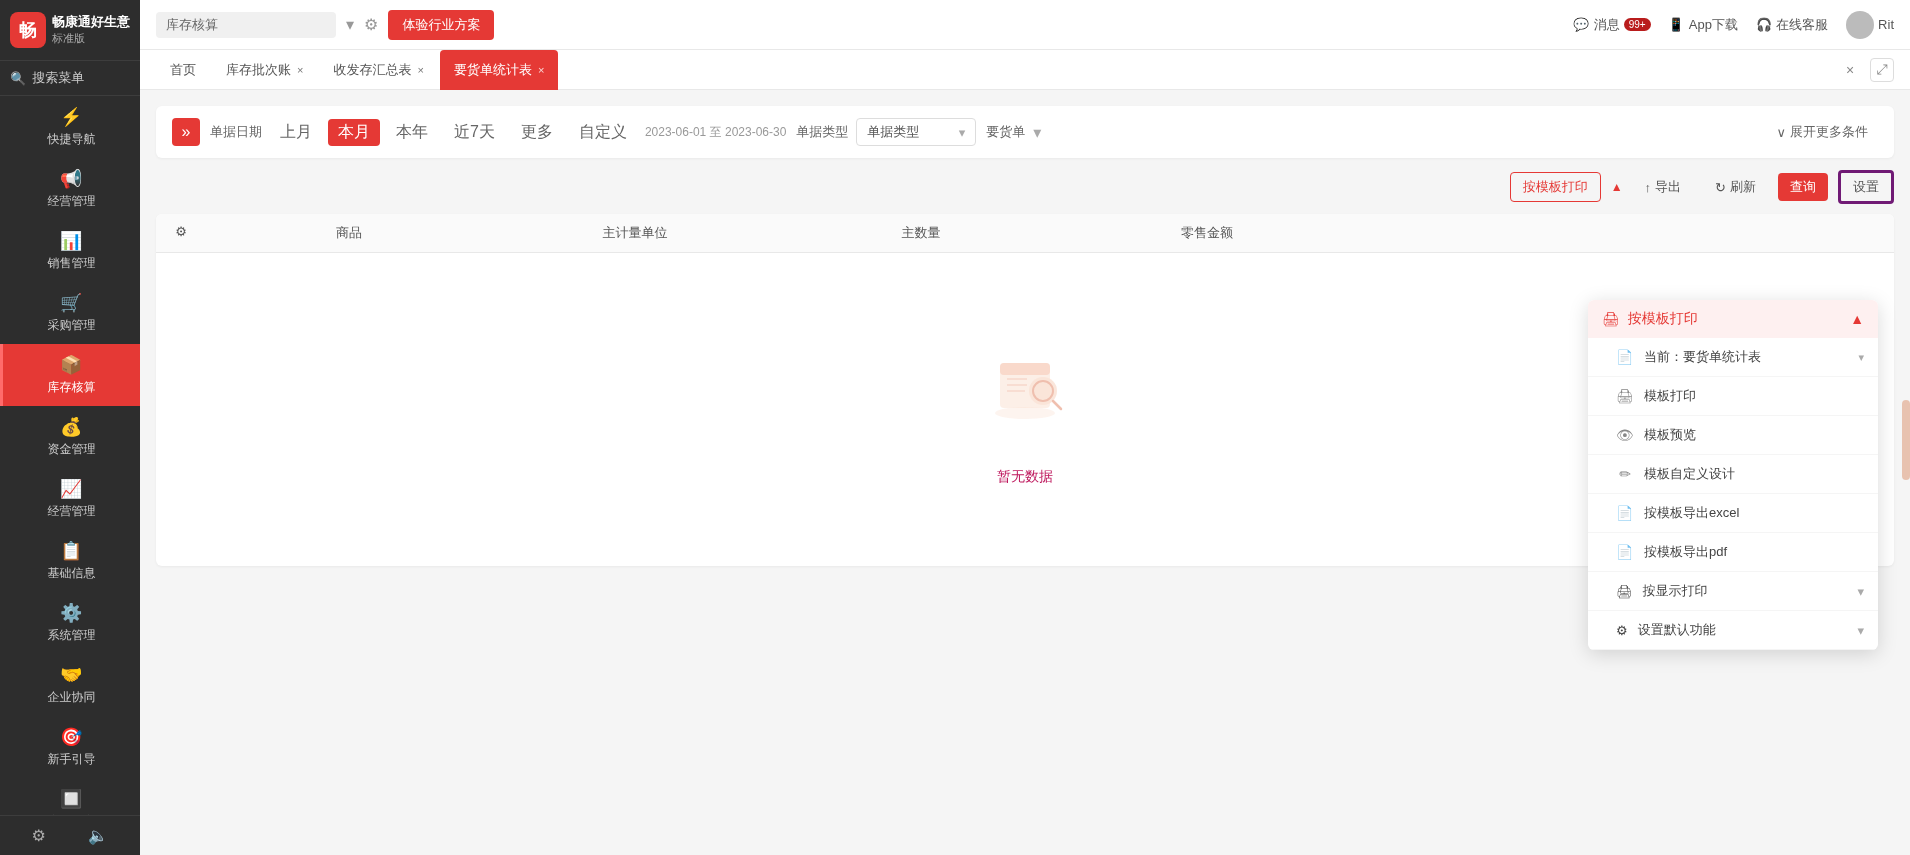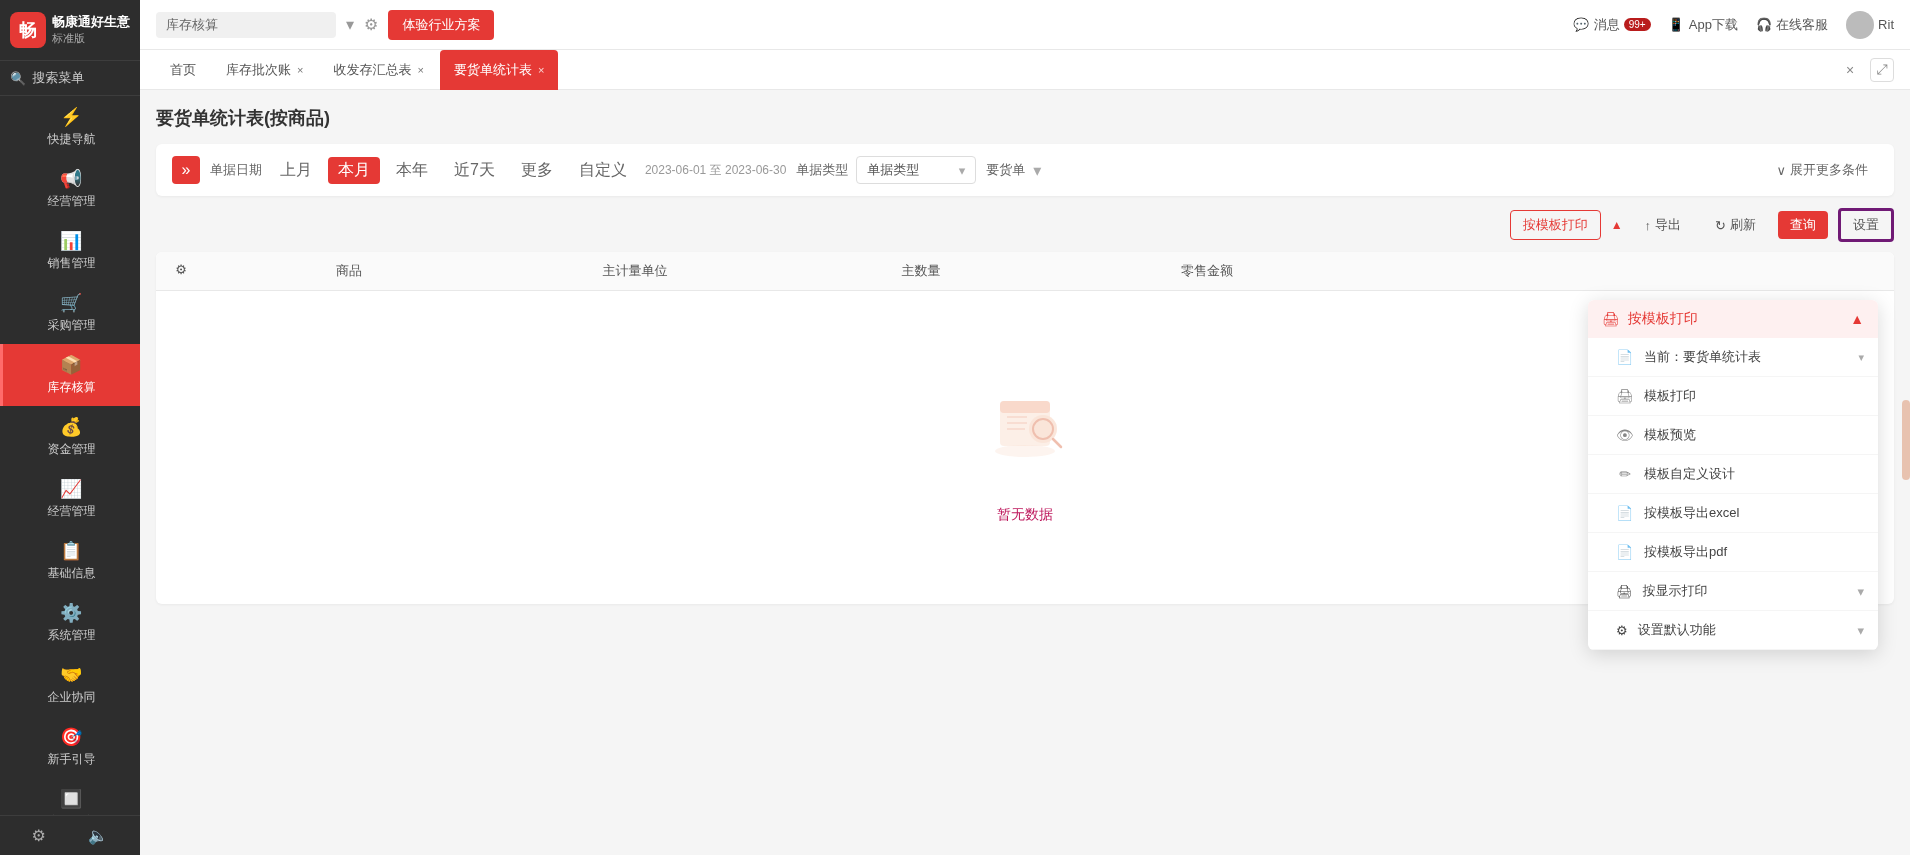--- a/index.html
+++ b/index.html
@@ -548,21 +548,20 @@
       <span class="close-icon">×</span>
     </div>
     <div class="tabs-right">
       <div class="tabs-close-btn">×</div>
       <div class="tabs-expand-btn">⤢</div>
     </div>
   </div>
 
   <div class="page-content">
 
-    <div class="page-title">要货单统计表(按商品)</div>
 
     <div class="filter-bar">
       <button class="filter-toggle-btn">»</button>
 
       <div class="filter-group">
         <span class="filter-label">单据日期</span>
         <div class="date-options">
           <button class="date-btn">上月</button>
           <button class="date-btn active">本月</button>
           <button class="date-btn">本年</button>

